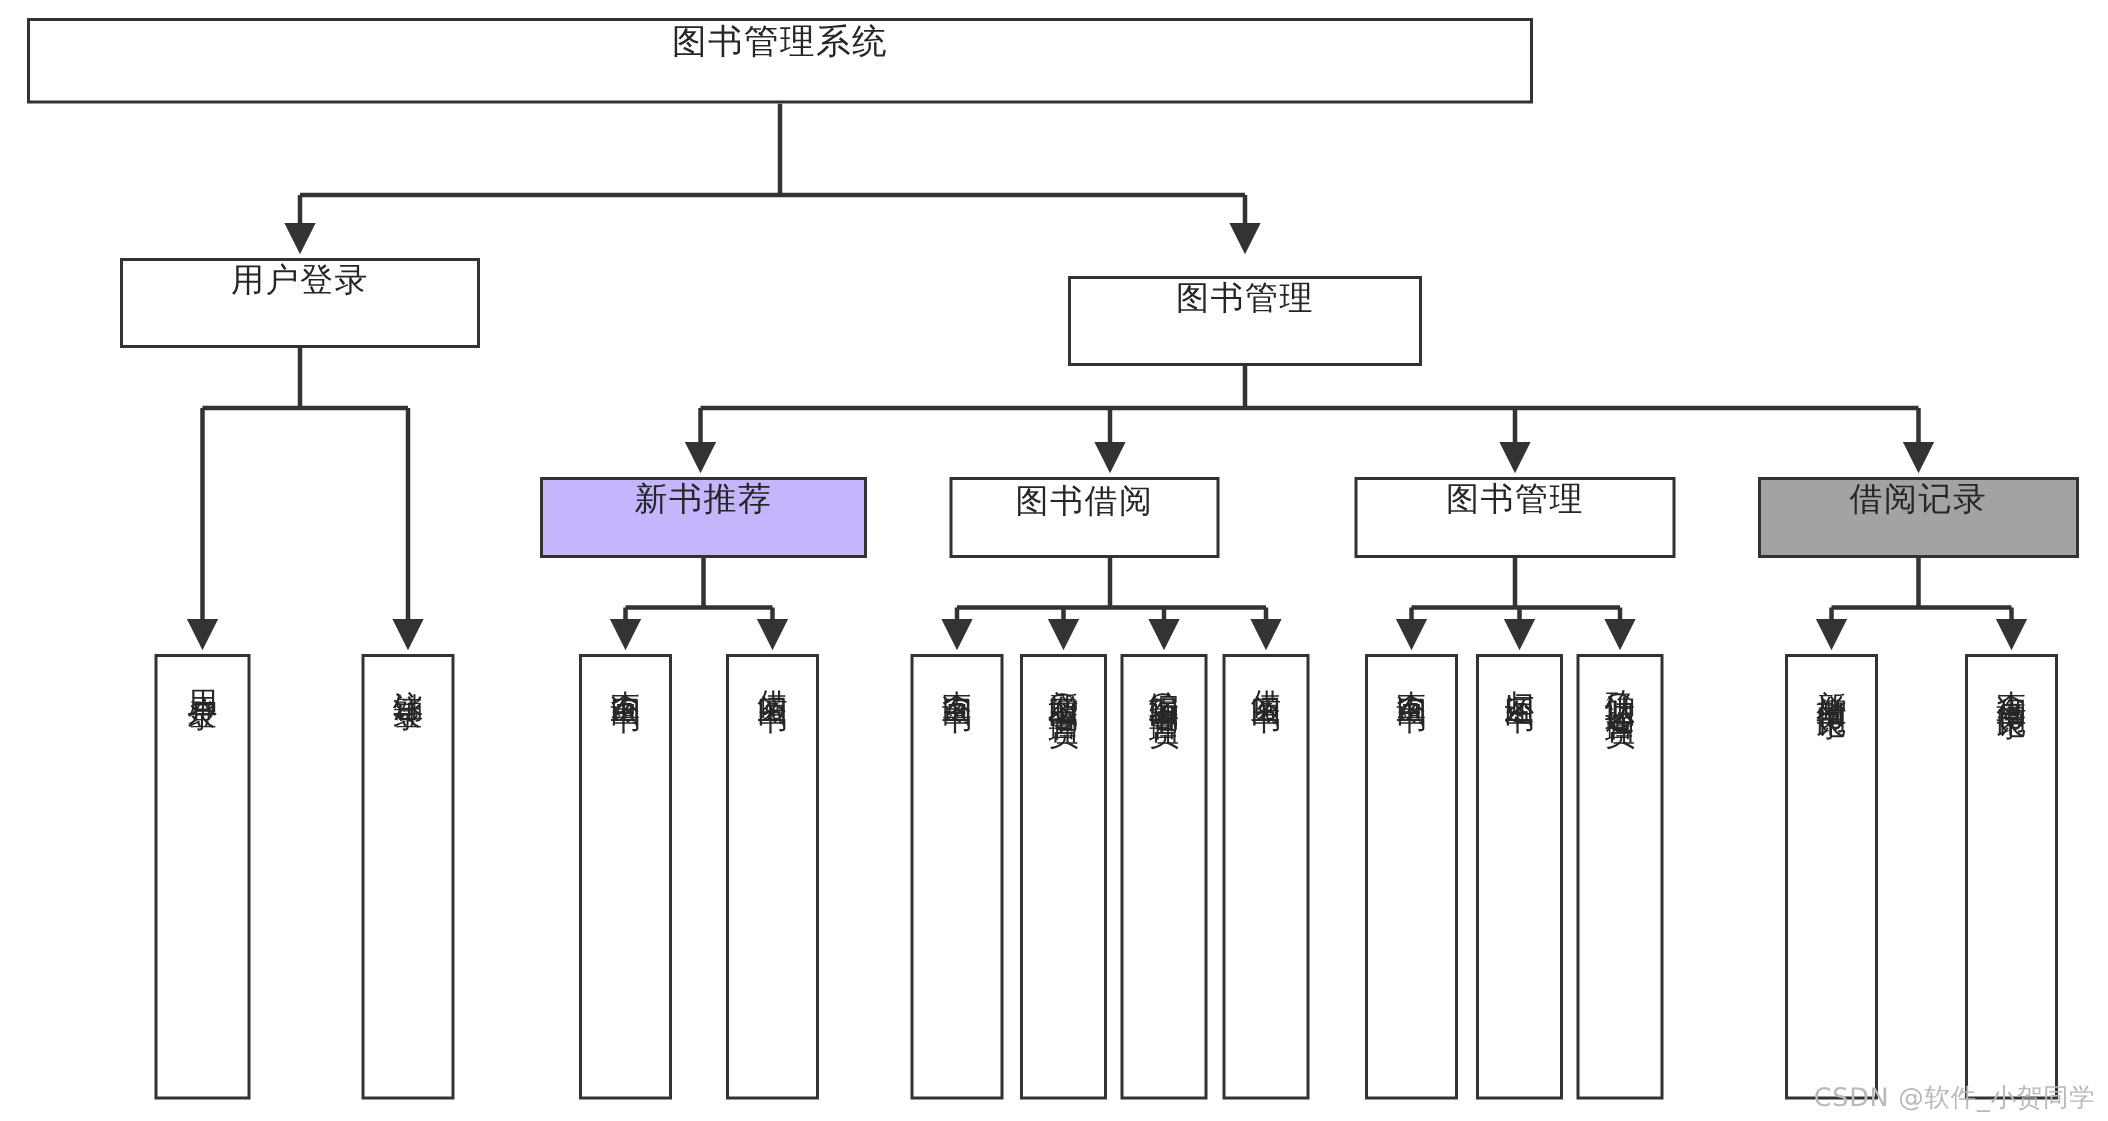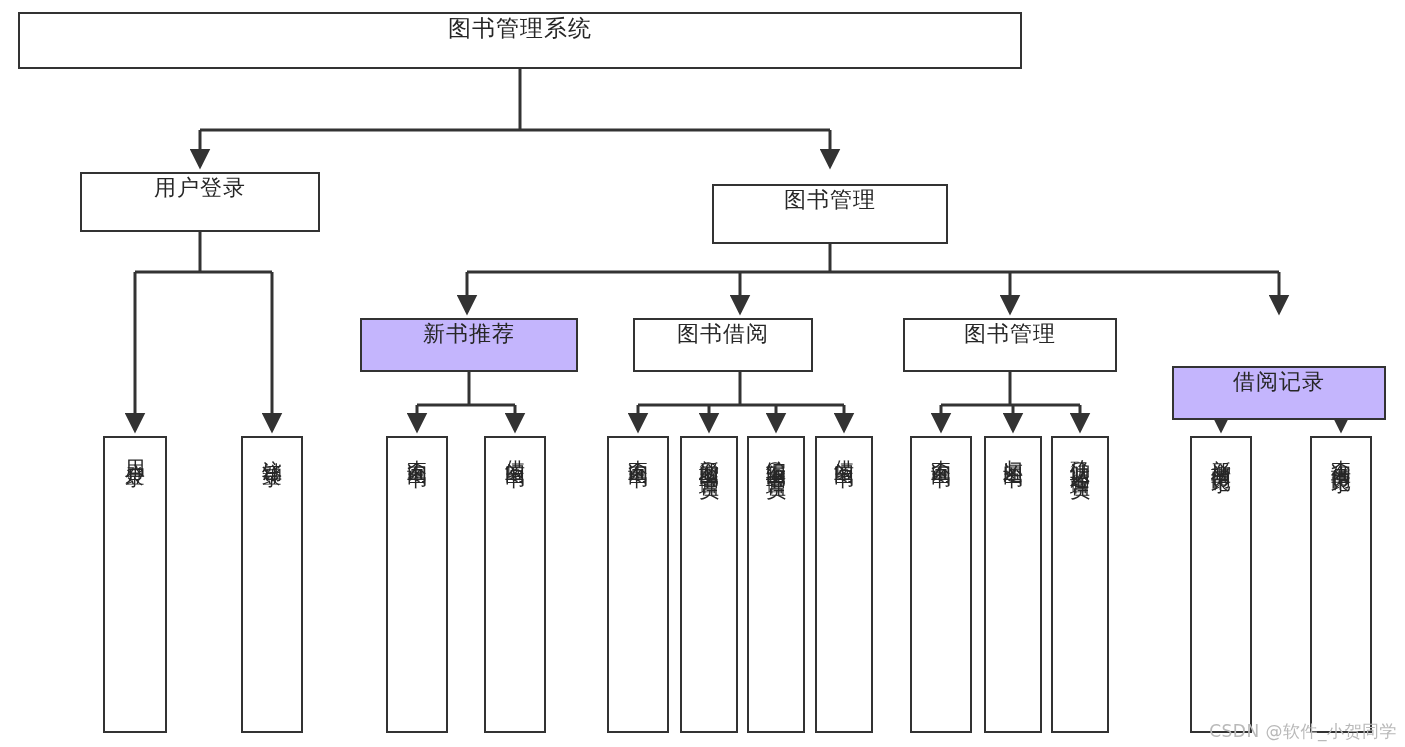--- a/index.html
+++ b/index.html
@@ -140,21 +140,21 @@
 
   <div class="node lvl2" style="left: 360px; top: 318px; width: 218px; height: 54px; border-color: rgb(51, 51, 51); background: #c4b5fd;">
     <span class="lbl" style="color: rgb(38, 38, 38);">新书推荐</span>
   </div>
   <div class="node lvl2" style="left: 633px; top: 318px; width: 180px; height: 54px; border-color: rgb(51, 51, 51); background: rgb(255, 255, 255); font-family: Liberation Serif, serif;">
     <span class="lbl" style="color: rgb(38, 38, 38);">图书借阅</span>
   </div>
   <div class="node lvl2" style="left: 903px; top: 318px; width: 214px; height: 54px; border-color: rgb(51, 51, 51); background: rgb(255, 255, 255);">
     <span class="lbl" style="color: rgb(38, 38, 38);">图书管理</span>
   </div>
-  <div class="node lvl2" style="left: 1172px; top: 318px; width: 214px; height: 54px; border-color: rgb(51, 51, 51); background: #c4b5fd; margin-top: 48px;">
+  <div class="node lvl2" style="left: 1172px; top: 318px; width: 214px; height: 54px; border-color: rgb(51, 51, 51); background: #a3a3a3;">
     <span class="lbl" style="color: rgb(38, 38, 38);">借阅记录</span>
   </div>
 
   <div class="node leaf" style="left: 103px; top: 436px; width: 64px; height: 297px; border-color: rgb(51, 51, 51); background: rgb(255, 255, 255);">
     <span class="lbl" style="color: rgb(38, 38, 38);">用户登录</span>
   </div>
   <div class="node leaf" style="left: 241px; top: 436px; width: 62px; height: 297px; border-color: rgb(51, 51, 51); background: rgb(255, 255, 255);">
     <span class="lbl" style="color: rgb(38, 38, 38);">注销登录</span>
   </div>
   <div class="node leaf" style="left: 386px; top: 436px; width: 62px; height: 297px; border-color: rgb(51, 51, 51); background: rgb(255, 255, 255);">

